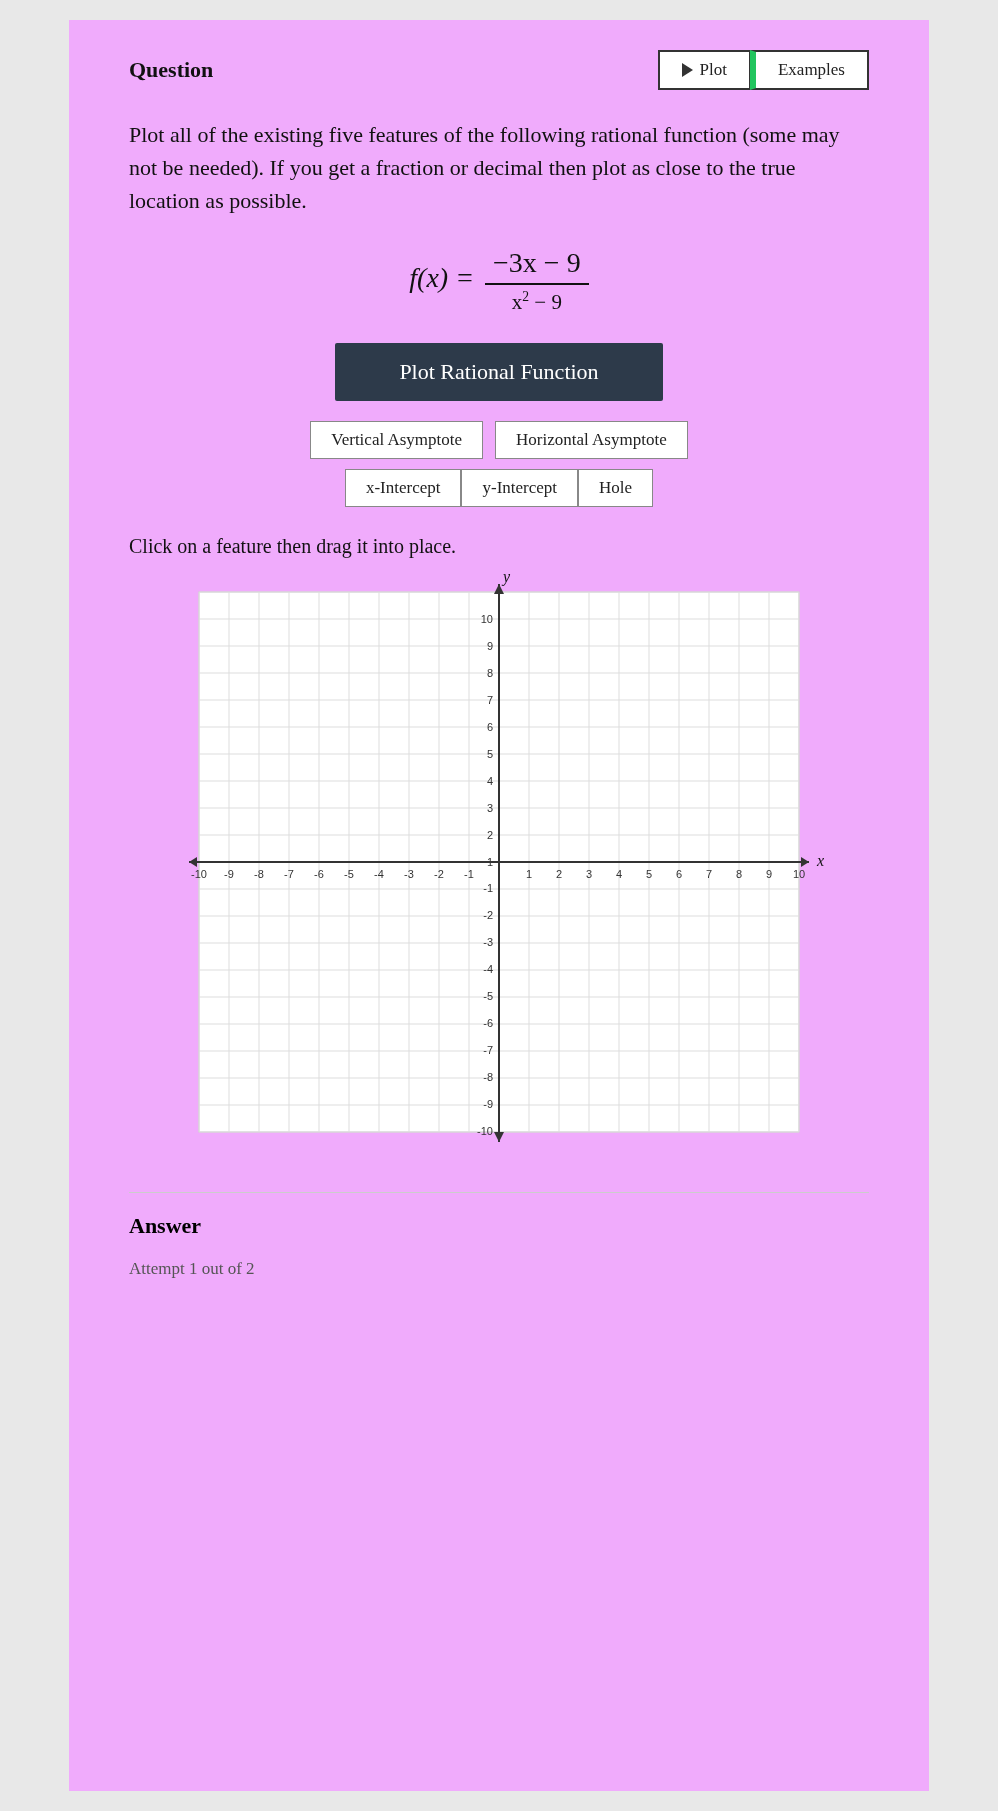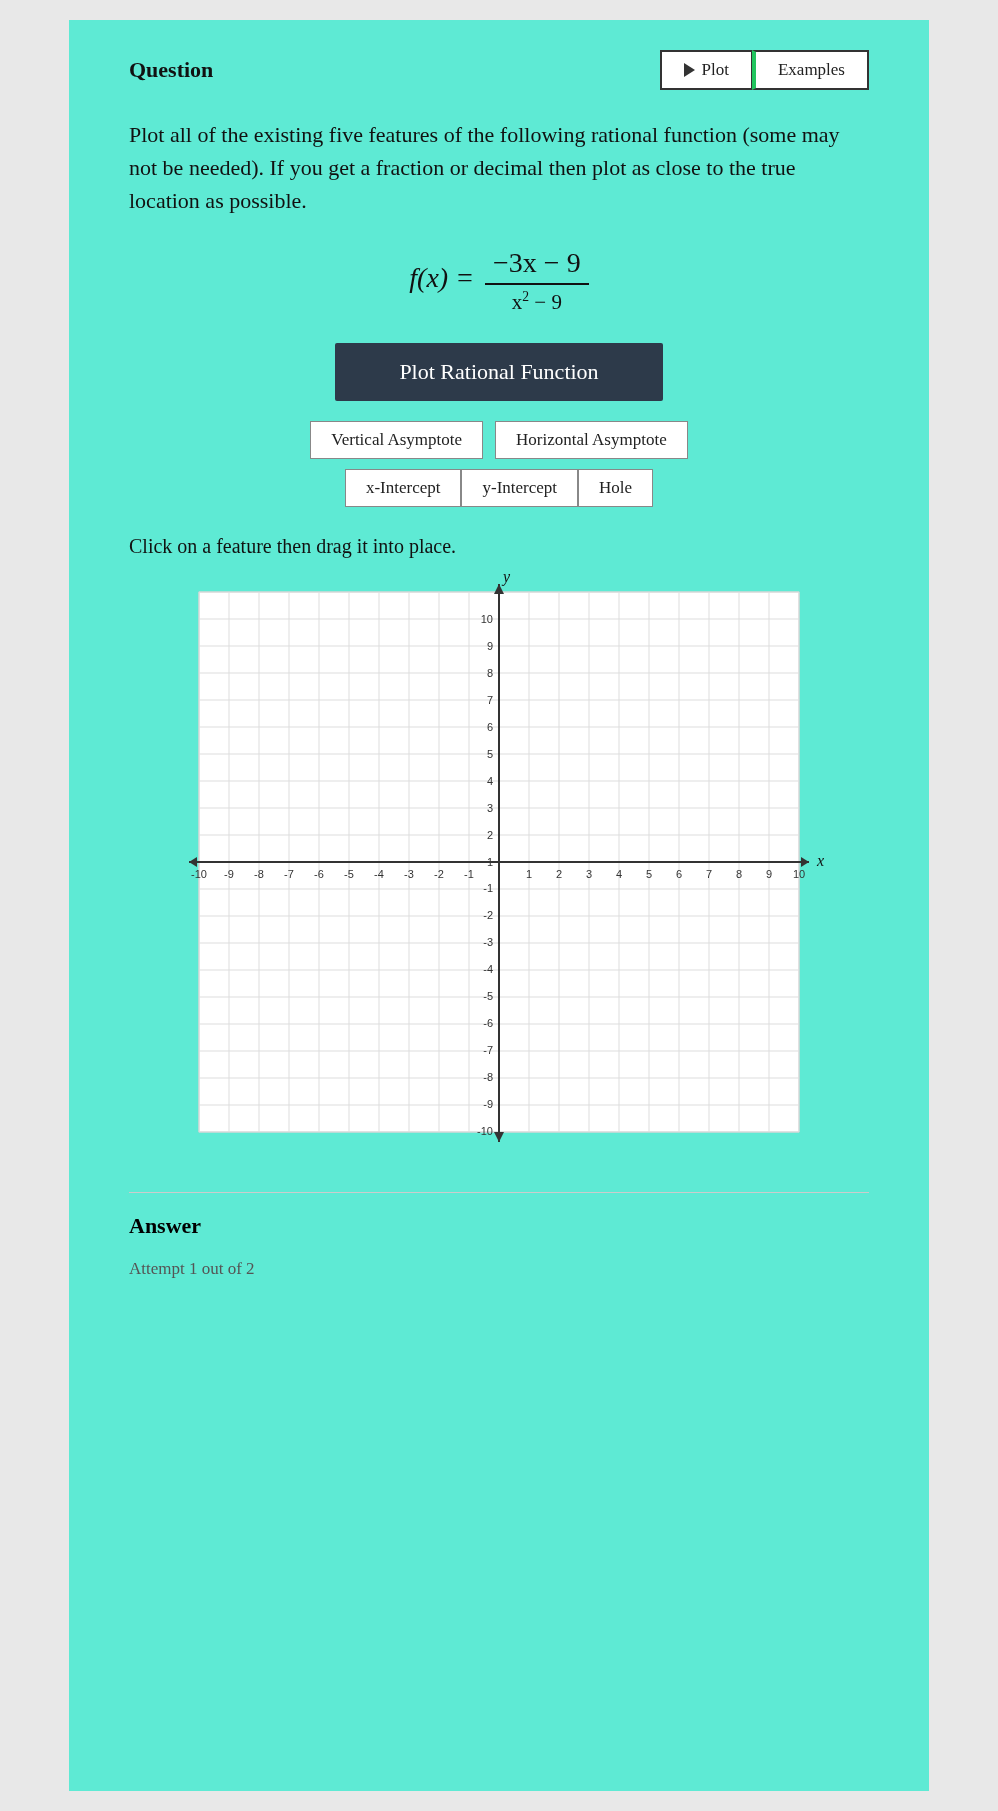--- a/index.html
+++ b/index.html
@@ -5,21 +5,21 @@
     * { box-sizing: border-box; margin: 0; padding: 0; }
     body {
       background: #e8e8e8;
       font-family: Georgia, 'Times New Roman', serif;
       min-height: 1811px;
       display: flex;
       justify-content: center;
       padding: 20px 0;
     }
     .page-container {
-      background: #5eead4;
+      background: #f0abfc;
       width: 860px;
       padding: 30px 60px 40px 60px;
       position: relative;
     }
     .header-row {
       display: flex;
       align-items: center;
       justify-content: space-between;
       margin-bottom: 28px;
     }
@@ -42,21 +42,21 @@
       cursor: pointer;
       color: #222;
     }
     .header-btn:first-child {
       border-right: 1px solid #333;
       display: flex;
       align-items: center;
       gap: 7px;
     }
     .header-btn:last-child {
-      border-left: 4px solid #22c55e;
+      border-left: 6px solid #22c55e;
     }
     .play-icon {
       display: inline-block;
       width: 0;
       height: 0;
       border-top: 7px solid transparent;
       border-bottom: 7px solid transparent;
       border-left: 11px solid #333;
       vertical-align: middle;
     }

